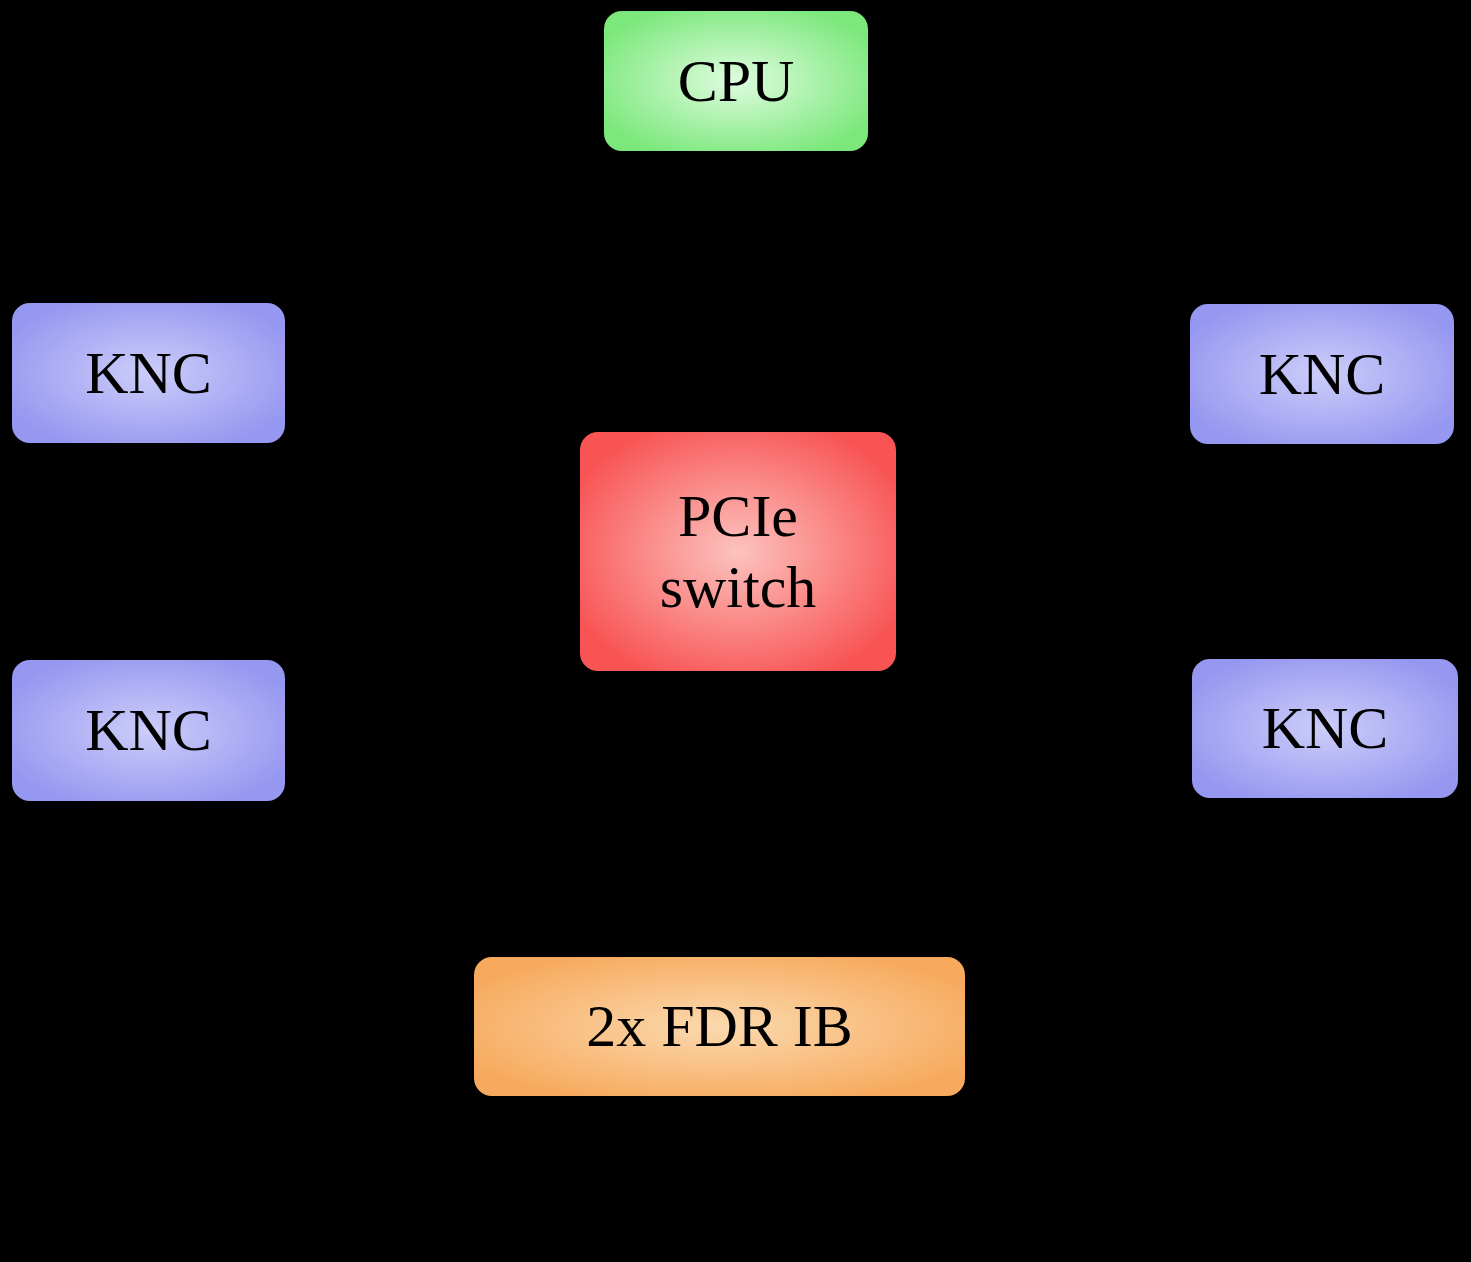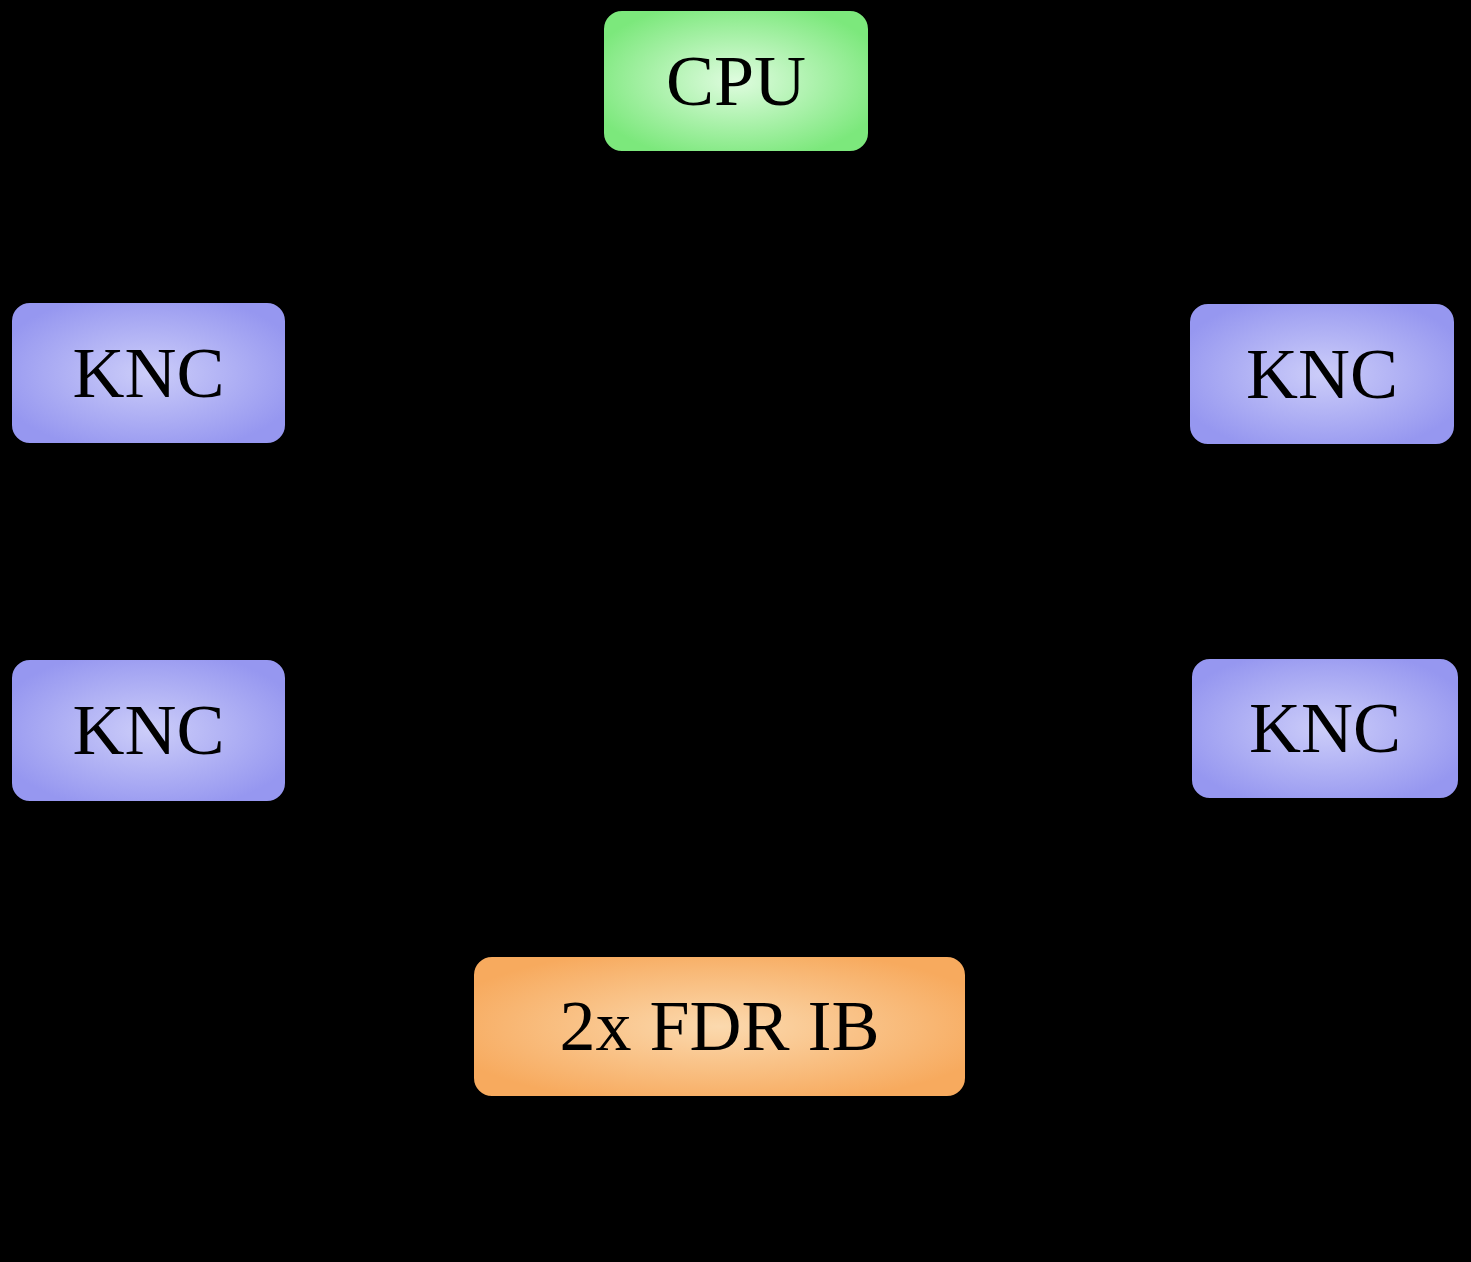--- a/index.html
+++ b/index.html
@@ -21,21 +21,21 @@
     border: 2px solid #000;
     box-sizing: border-box;
     display: flex;
     flex-direction: column;
     align-items: center;
     justify-content: center;
     color: #000;
     text-align: center;
   }
   .node .lbl {
-    font-size: 72px;
+    font-size: 60px;
     line-height: 1.18;
     white-space: nowrap;
   }
   
   #node-cpu              { left: 602px;  top: 9px;   width: 268px; height: 144px; }
   #node-knc-top-left     { left: 10px;   top: 301px; width: 277px; height: 144px; }
   #node-knc-top-right    { left: 1188px; top: 302px; width: 268px; height: 144px; }
   #node-pcie-switch      { left: 578px;  top: 430px; width: 320px; height: 243px; }
   #node-knc-bottom-left  { left: 10px;   top: 658px; width: 277px; height: 145px; }
   #node-knc-bottom-right { left: 1190px; top: 657px; width: 270px; height: 143px; }
@@ -51,20 +51,24 @@
   </div>
 
   <div class="node" id="node-knc-top-left" style="background: radial-gradient(rgb(204, 205, 249) 0%, rgb(150, 151, 240) 82%);">
     <span class="lbl">KNC</span>
   </div>
 
   <div class="node" id="node-knc-top-right" style="background: radial-gradient(rgb(204, 205, 249) 0%, rgb(150, 151, 240) 82%);">
     <span class="lbl">KNC</span>
   </div>
 
+  <div class="node" id="node-pcie-switch" style="background: radial-gradient(rgb(252, 195, 191) 0%, rgb(248, 84, 84) 82%);">
+    <span class="lbl">PCIe</span>
+    <span class="lbl">switch</span>
+  </div>
 
   <div class="node" id="node-knc-bottom-left" style="background: radial-gradient(rgb(204, 205, 249) 0%, rgb(150, 151, 240) 82%);">
     <span class="lbl">KNC</span>
   </div>
 
   <div class="node" id="node-knc-bottom-right" style="background: radial-gradient(rgb(204, 205, 249) 0%, rgb(150, 151, 240) 82%);">
     <span class="lbl">KNC</span>
   </div>
 
   <div class="node" id="node-fdr-ib" style="background: radial-gradient(rgb(251, 217, 174) 0%, rgb(247, 170, 94) 82%);">

